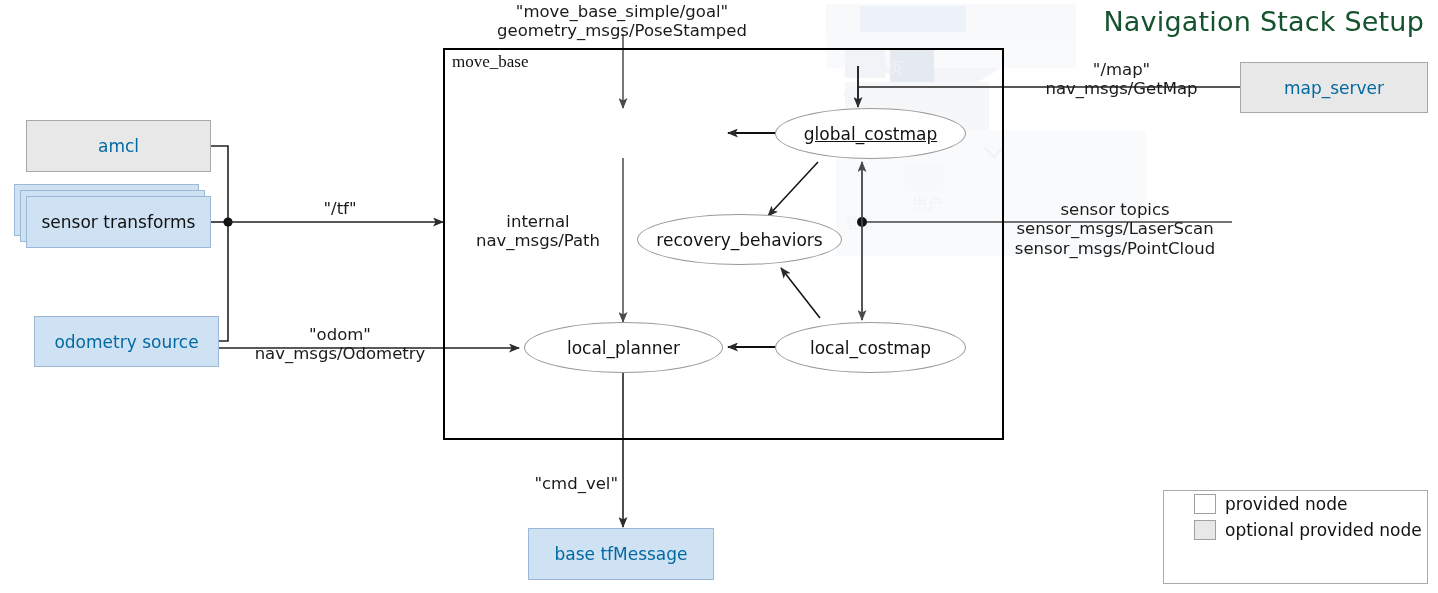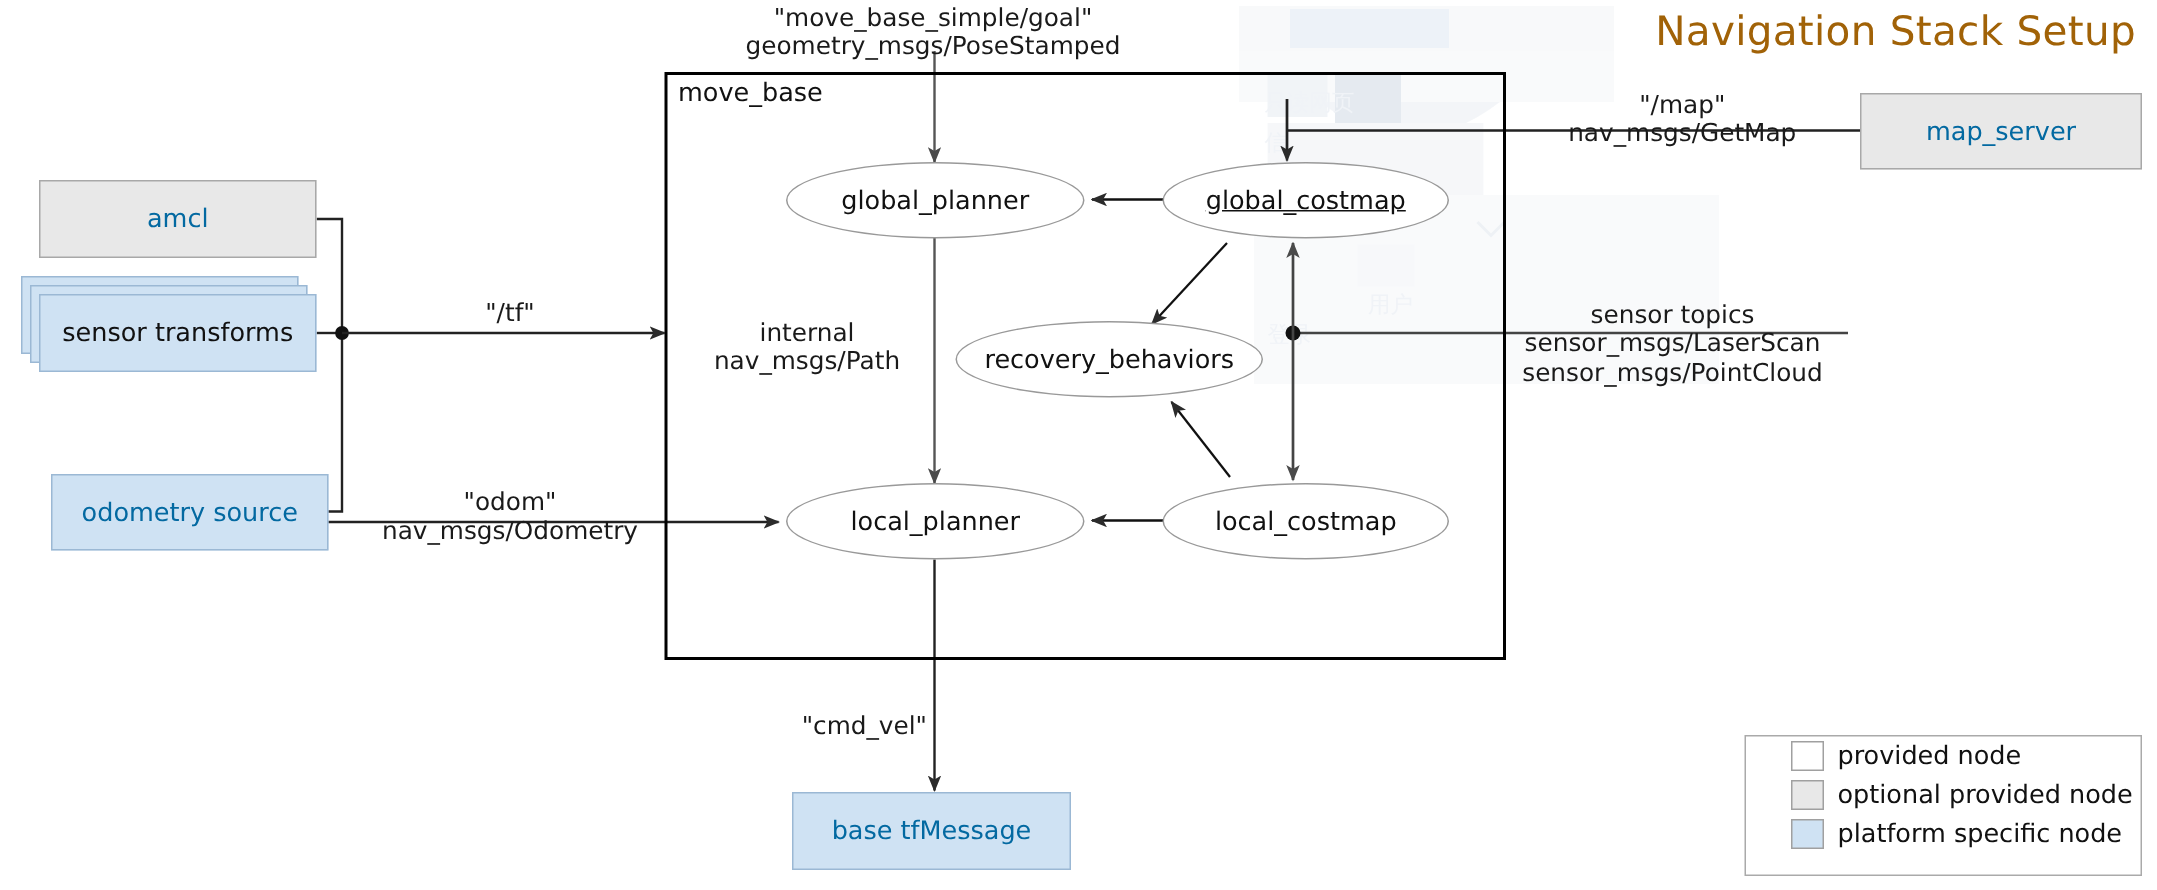--- a/index.html
+++ b/index.html
@@ -21,21 +21,21 @@
   }
   #wire {
     position: absolute;
     left: 0;
     top: 0;
     width: 1438px;
     height: 593px;
   }
   .title {
     position: absolute;
-    color: #a16207;
+    color: #14532d;
     font-size: 27px;
     white-space: nowrap;
     letter-spacing: 0.2px;
   }
   .node {
     position: absolute;
     box-sizing: border-box;
     display: flex;
     align-items: center;
     justify-content: center;
@@ -84,20 +84,21 @@
     position: absolute;
     box-sizing: border-box;
     border: 2px solid #000000;
     background: transparent;
   }
   .container-label {
     position: absolute;
     font-size: 17px;
     color: #111111;
     white-space: nowrap;
+    font-family: Liberation Serif, serif;
   }
   .edge-label {
     position: absolute;
     font-size: 16.5px;
     color: #1a1a1a;
     white-space: nowrap;
     text-align: center;
     line-height: 1.18;
   }
   .legend {
@@ -217,21 +218,20 @@
     <div class="front" style="left:12px; top:12px; width:185px; height:52px;">sensor transforms</div>
   </div>
 
   <div class="node blue" style="left:34px; top:316px; width:185px; height:51px;">odometry source</div>
 
   <div class="node gray" style="left:1240px; top:62px; width:188px; height:51px;">map_server</div>
 
 
   <div class="node blue" style="left:528px; top:528px; width:186px; height:52px;">base tfMessage</div>
 
-  <div class="ellipse" style="left:524px; top:108px; width:199px; height:51px;">global_planner</div>
   <div class="ellipse" style="left:775px; top:108px; width:191px; height:51px;text-decoration:underline;">global_costmap</div>
   <div class="ellipse" style="left:637px; top:214px; width:205px; height:51px;">recovery_behaviors</div>
   <div class="ellipse" style="left:524px; top:322px; width:199px; height:51px;">local_planner</div>
   <div class="ellipse" style="left:775px; top:322px; width:191px; height:51px;">local_costmap</div>
 
   <div class="edge-label" style="left:472px; top:2px; width:300px;">
     <div>"move_base_simple/goal"</div>
     <div>geometry_msgs/PoseStamped</div>
   </div>
 
@@ -264,19 +264,15 @@
 
   <div class="legend" style="left:1163px; top:490px; width:265px; height:94px;">
     <div class="legend-row">
       <span class="legend-sw white"></span>
       <span class="legend-text">provided node</span>
     </div>
     <div class="legend-row">
       <span class="legend-sw gray"></span>
       <span class="legend-text">optional provided node</span>
     </div>
-    <div class="legend-row">
-      <span class="legend-sw blue"></span>
-      <span class="legend-text">platform specific node</span>
-    </div>
   </div>
 
 </div>
 
 </body></html>

